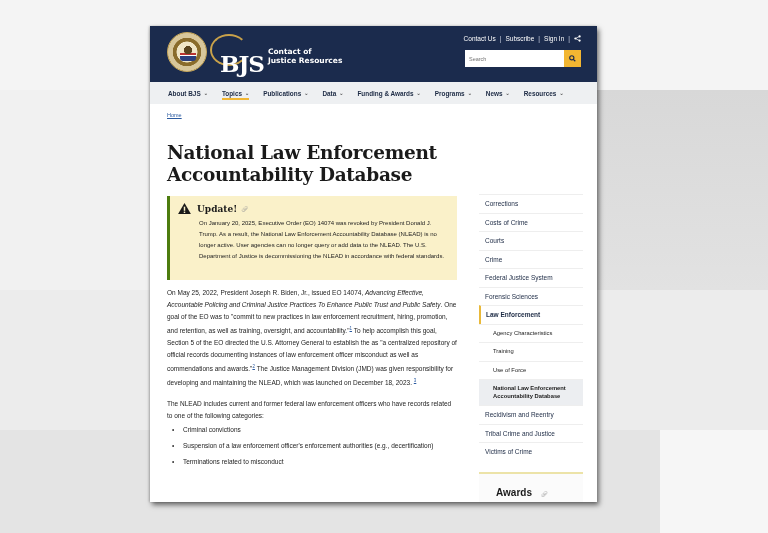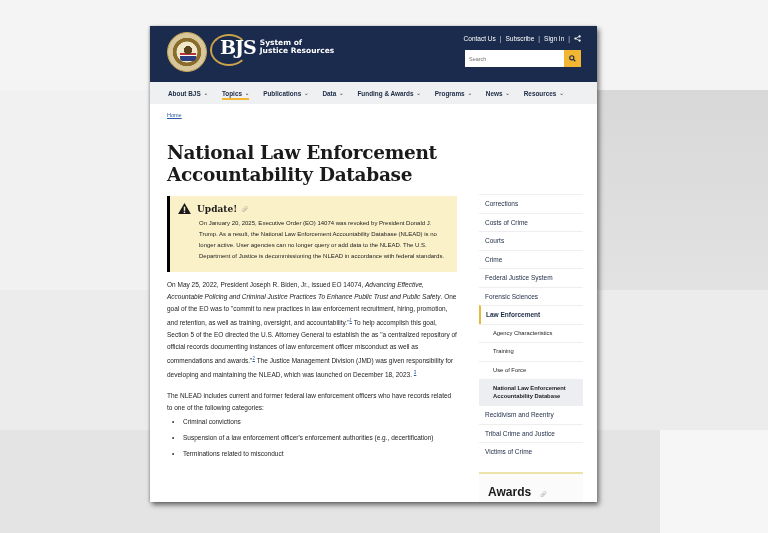--- a/index.html
+++ b/index.html
@@ -46,22 +46,22 @@
     position: absolute; left: 64px; top: 10px;
     display: flex; align-items: center;
   }
   .bjs-swoosh {
     width: 38px; height: 32px; border-radius: 50%;
     border: 2px solid #c9a24a; border-right-color: transparent;
     position: absolute; left: -4px; top: -2px;
   }
   .bjs-letters {
     font-family: "DejaVu Serif", serif; font-weight: bold;
-    color: #ffffff; font-size: 19px; letter-spacing: -1px;
-    margin-left: 6px; position: relative;
+    color: #ffffff; font-size: 23px; letter-spacing: -1px;
+    margin-left: 6px; position: relative; margin-top: 14px;
   }
   .bjs-name {
     color: #ffffff; font-size: 7.5px; line-height: 8.5px;
     margin-left: 4px; font-family: "DejaVu Sans", sans-serif; font-weight: bold;
   }
   .utility {
     position: absolute; right: 16px; top: 9px;
     font-size: 6.5px; color: #ffffff;
     display: flex; align-items: center; gap: 4px;
   }
@@ -99,22 +99,22 @@
   }
   .title {
     position: absolute; left: 17px; top: 116px; width: 400px;
     font-family: "DejaVu Serif", serif; font-weight: bold;
     font-size: 18.5px; line-height: 22px; color: #1a1a1a; letter-spacing: -0.3px;
   }
   .main {
     position: absolute; left: 17px; top: 170px; width: 290px;
   }
   .alert {
-    background: #faf1c9; border-left: 3px solid #000000;
-    padding: 7px 8px 10px 8px; position: relative;
+    background: #faf1c9; border-left: 3px solid #4d7c0f;
+    padding: 7px 8px 18px 8px; position: relative;
   }
   .alert-head { display: flex; align-items: center; }
   .warn-icon { width: 13px; height: 11px; margin-right: 6px; }
   .alert-title {
     font-family: "DejaVu Serif", serif; font-weight: bold; font-size: 9px; color: #1a1a1a;
   }
   .link-icon { font-size: 6px; color: #999; margin-left: 4px; }
   .alert-body {
     font-size: 6px; line-height: 11px; color: #222; margin-left: 21px; margin-top: 4px;
   }
@@ -141,42 +141,42 @@
   }
   .side-item.active {
     font-weight: bold; border-left: 2px solid #e9b93a; padding-left: 5px;
   }
   .side-sub { font-size: 5.8px; padding-left: 14px; color: #222; }
   .side-sub.current { background: #eceef1; font-weight: bold; }
   .awards {
     margin-top: 11px; border-top: 2px solid #ece3a8;
     background: #fbfbfb; padding: 8px 9px 9px 9px;
   }
-  .awards-title { font-size: 12px; font-weight: bold; color: #1a1a1a; }
+  .awards-title { font-size: 10px; font-weight: bold; color: #1a1a1a; margin-left: 8px; }
 </style>
 </head>
 <body>
 
 <div class="bg-tile bg1"></div>
 <div class="bg-tile bg2"></div>
 <div class="bg-tile bg6"></div>
 <div class="bg-tile bg3"></div>
 <div class="bg-tile bg4"></div>
 <div class="bg-tile bg5"></div>
 
 <div class="page">
   <div class="header">
     <div class="seal">
       <div class="seal-inner"></div>
     </div>
     <div class="bjs-logo">
       <div class="bjs-swoosh"></div>
       <span class="bjs-letters">BJS</span>
       <div class="bjs-name">
-        <div>System of</div>
+        <div>Contact of</div>
         <div>Justice Resources</div>
       </div>
     </div>
     <div class="utility">
       <span>Contact Us</span>
       <span class="sep">|</span>
       <span>Subscribe</span>
       <span class="sep">|</span>
       <span>Sign In</span>
       <span class="sep">|</span>

